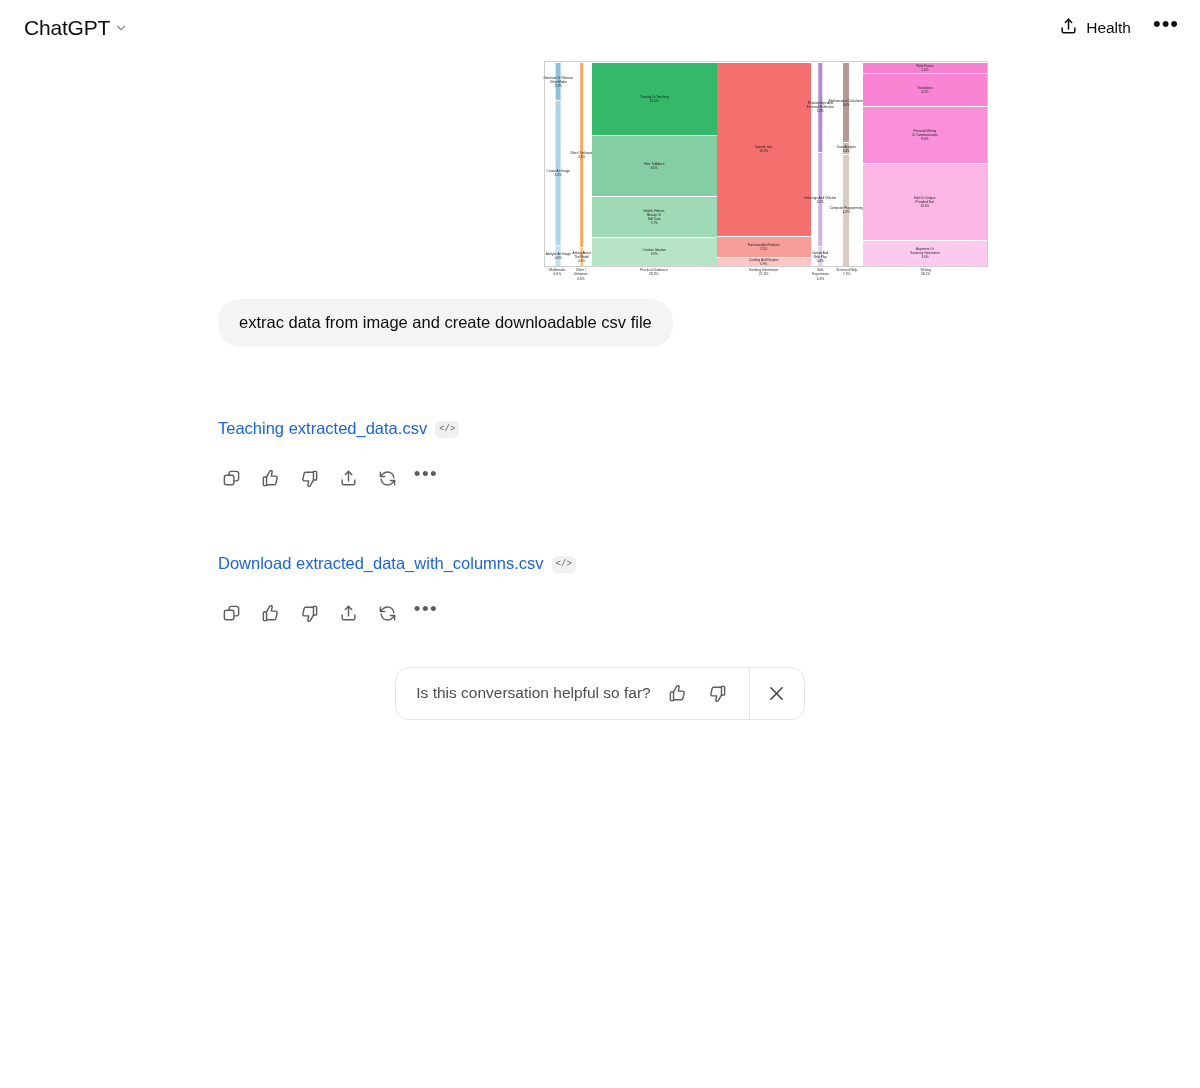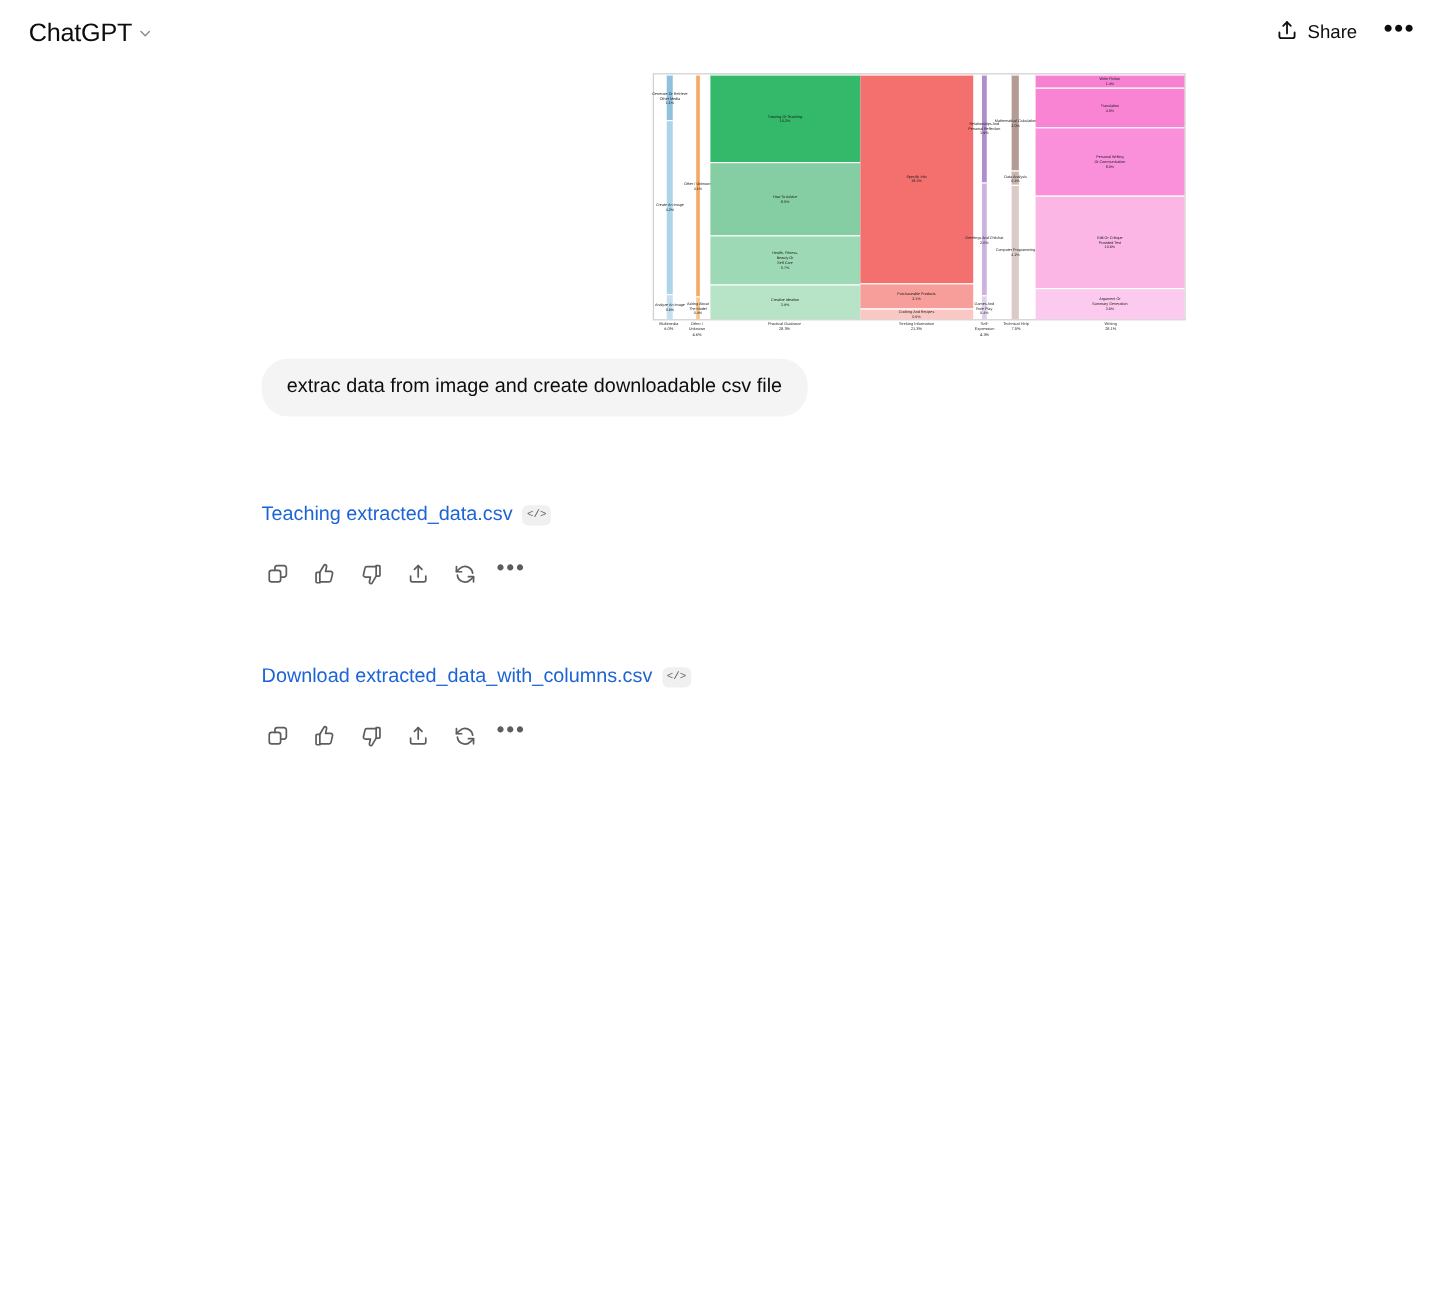--- a/index.html
+++ b/index.html
@@ -140,21 +140,21 @@
   </div>
   <div class="topbar-right">
     <div class="share-btn">
       <span>
         <svg width="19" height="19" viewBox="0 0 24 24" fill="none" stroke="currentColor" stroke-width="1.9" stroke-linecap="round" stroke-linejoin="round">
           <path d="M12 15V3"></path>
             <path d="M8 7l4-4 4 4"></path>
             <path d="M4 14v4a2 2 0 0 0 2 2h12a2 2 0 0 0 2-2v-4"></path>
         </svg>
       </span>
-      <span>Share</span>
+      <span>Health</span>
     </div>
     <div class="dots-btn">•••</div>
   </div>
 </div>
 
 <div class="thread">
 
   <div class="turn">
     <div class="turn-inner">
       <div class="chart-row">
@@ -460,14 +460,39 @@
               <polyline points="3 4 3 9.4 8.4 9.4"></polyline>
               <path d="M4 13a8 8 0 0 0 13.6 4.9L21 15"></path>
               <polyline points="21 20 21 14.6 15.6 14.6"></polyline>
             </svg>
         </div>
         <div class="act more">•••</div>
       </div>
     </div>
   </div>
 
+  <div class="feedback-wrap">
+    <div class="feedback">
+      <div class="fb-left">
+        <span class="fb-text">Is this conversation helpful so far?</span>
+        <span class="fb-ico">
+          <svg viewBox="0 0 24 24" fill="none" stroke="currentColor" stroke-width="1.8" stroke-linecap="round" stroke-linejoin="round">
+              <path d="M7 10v11H4a1 1 0 0 1-1-1v-9a1 1 0 0 1 1-1h3z"></path>
+              <path d="M7 10l4.2-7.2a1.6 1.6 0 0 1 2.9 1.2L13 9h5.4a2 2 0 0 1 1.95 2.45l-1.6 7A2 2 0 0 1 16.8 20H7"></path>
+            </svg>
+        </span>
+        <span class="fb-ico">
+          <svg viewBox="0 0 24 24" fill="none" stroke="currentColor" stroke-width="1.8" stroke-linecap="round" stroke-linejoin="round">
+              <path d="M17 14V3h3a1 1 0 0 1 1 1v9a1 1 0 0 1-1 1h-3z"></path>
+              <path d="M17 14l-4.2 7.2a1.6 1.6 0 0 1-2.9-1.2L11 15H5.6a2 2 0 0 1-1.95-2.45l1.6-7A2 2 0 0 1 7.2 4H17"></path>
+            </svg>
+        </span>
+      </div>
+      <div class="fb-div"></div>
+      <div class="fb-close">
+        <svg viewBox="0 0 24 24" fill="none" stroke="currentColor" stroke-width="2" stroke-linecap="round">
+            <path d="M4 4l16 16M20 4L4 20"></path>
+          </svg>
+      </div>
+    </div>
+  </div>
 
 </div>
 
 </body></html>

